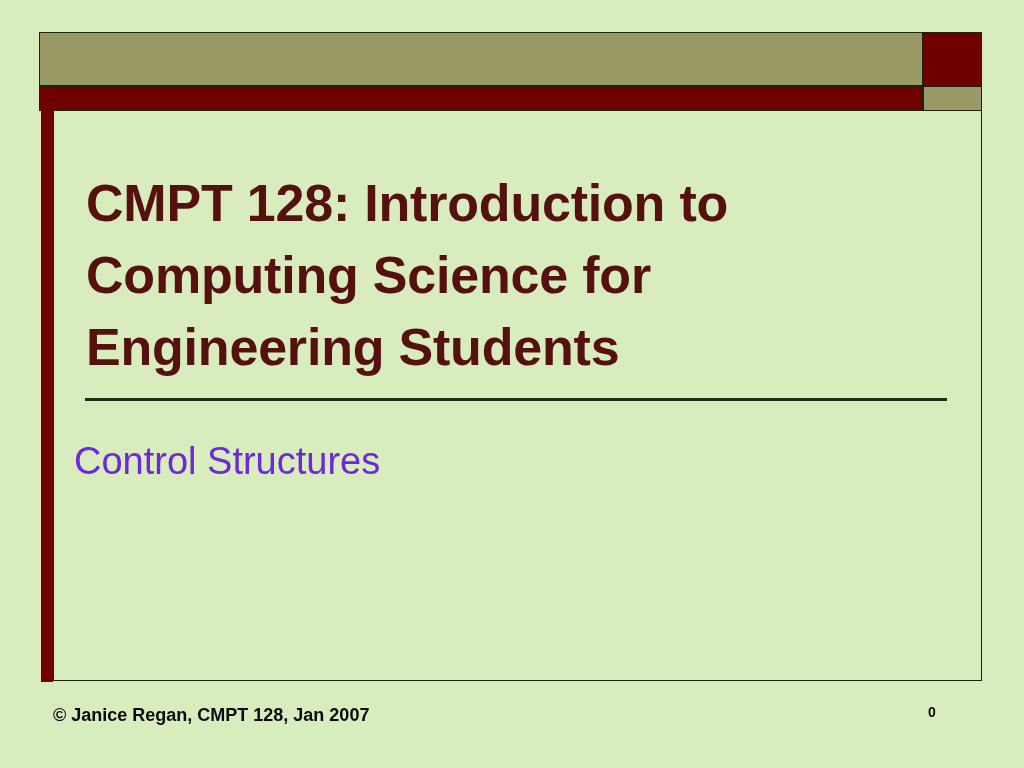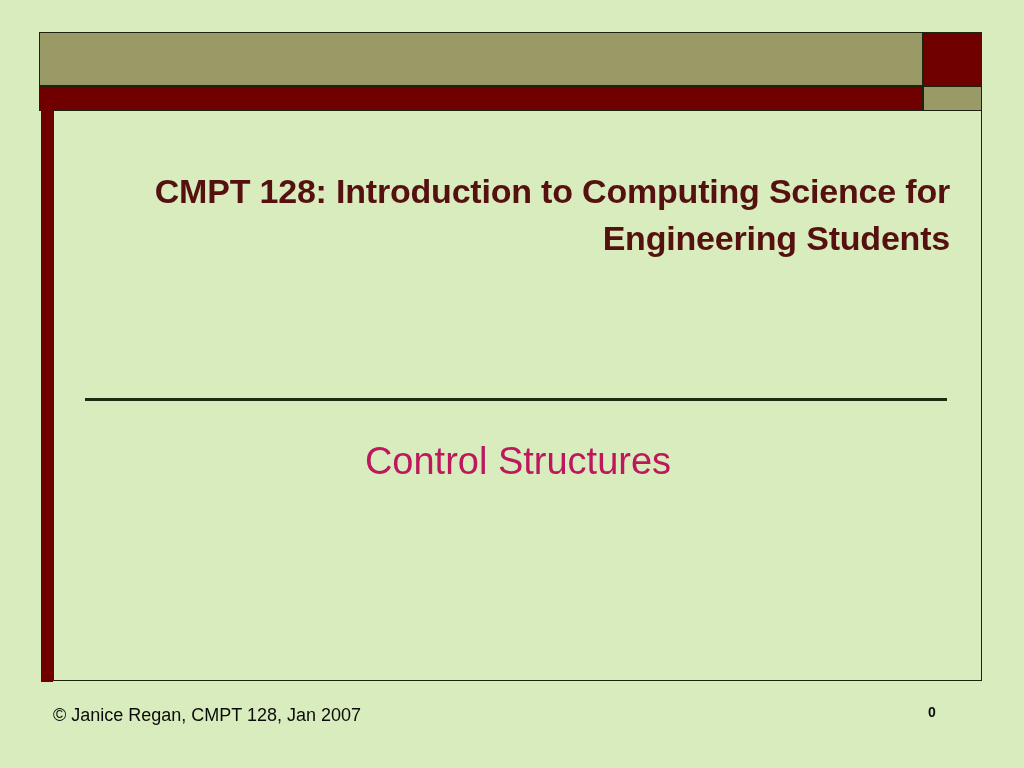--- a/index.html
+++ b/index.html
@@ -84,23 +84,23 @@
     border-bottom: 1px solid #1c2410;
     box-sizing: border-box;
   }
 
   
   .title-block {
     position: absolute;
     left: 86px;
     top: 168px;
     width: 864px;
-    text-align: right;
+    text-align: left;
     color: #551010;
-    font-size: 34px;
+    font-size: 52px;
     line-height: 1.38;
     letter-spacing: -0.2px;
   }
   .title-strong {
     font-weight: bold;
   }
   .title-rest {
     font-weight: 600;
   }
 
@@ -110,40 +110,40 @@
     left: 85px;
     top: 398px;
     width: 862px;
     height: 3px;
     background: #1f2a12;
   }
 
   
   .subtitle-block {
     position: absolute;
-    left: 86px;
+    left: 74px;
     top: 430px;
     width: 864px;
-    text-align: center;
-    color: #be185d;
+    text-align: left;
+    color: #6d28d9;
     font-size: 38px;
     line-height: 1.68;
     font-weight: normal;
   }
   .subtitle-line {
     display: block;
   }
 
   
   .footer-credit {
     position: absolute;
     left: 53px;
     top: 705px;
     font-size: 18px;
-    font-weight: normal;
+    font-weight: bold;
     color: #0b0b0b;
     white-space: nowrap;
   }
   .footer-pagenum {
     position: absolute;
     left: 912px;
     top: 704px;
     width: 40px;
     text-align: center;
     font-size: 14px;

